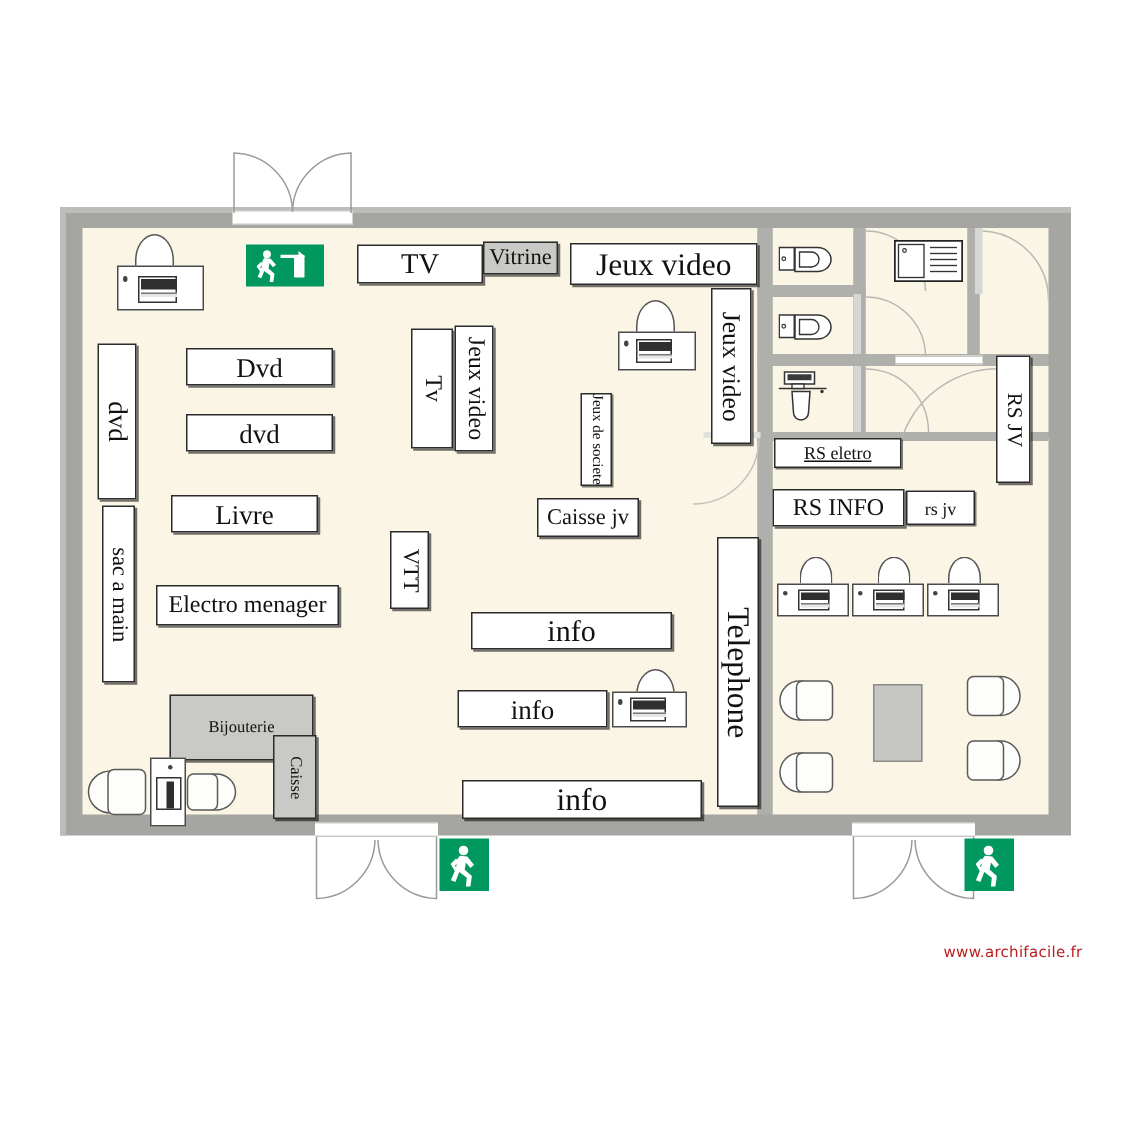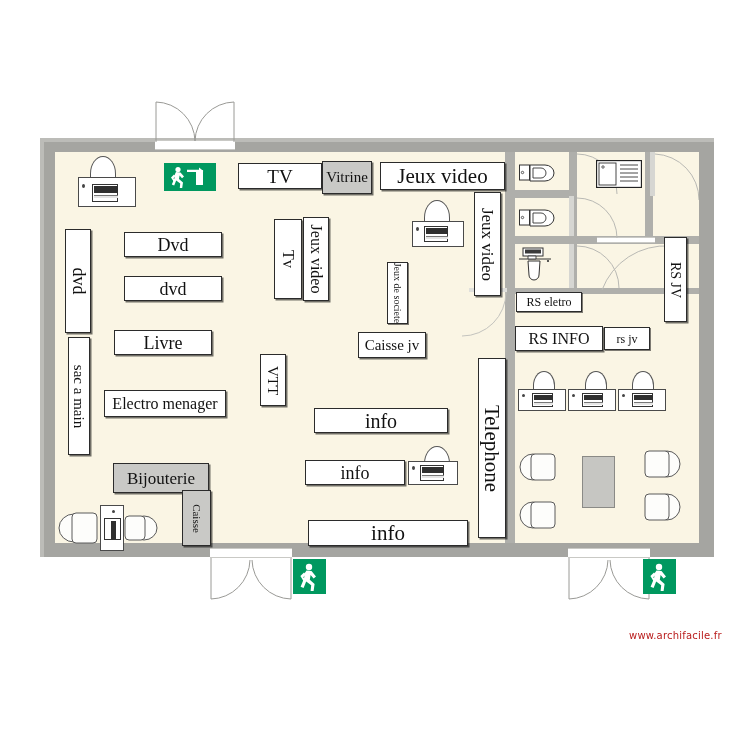--- a/index.html
+++ b/index.html
@@ -207,21 +207,21 @@
   <div class="abs" style="left:92px; top:184px; width:26px; height:18px; background:#fff; border:1px solid #333;">
     <div class="abs" style="left:1px; top:1px; width:24px; height:7px; background:#2f2f2f;"></div>
     <div class="abs" style="left:1px; top:10px; width:24px; height:3px; background:#e6e6e6; border-top:1px solid #777;"></div>
   </div>
   <div class="abs" style="left:82px; top:184px; width:3px; height:4px; background:#444; border-radius:50%;"></div>
 
   <div class="abs fbox" style="left:238px; top:163px; width:84px; height:26px; font-size:19px;">
     <span>TV</span>
   </div>
 
-  <div class="abs fbox gray" style="left:322px; top:161px; width:50px; height:33px; font-size:15px;">
+  <div class="abs fbox gray" style="left:322px; top:161px; width:50px; height:22px; font-size:15px;">
     <span>Vitrine</span>
   </div>
 
   <div class="abs fbox" style="left:380px; top:162px; width:125px; height:28px; font-size:21px;">
     <span>Jeux video</span>
   </div>
 
   <div class="abs fbox vert" style="left:474px; top:192px; width:27px; height:104px; font-size:17px;">
     <span>Jeux video</span>
   </div>
@@ -288,21 +288,21 @@
   <div class="abs" style="left:416px; top:227px; width:3px; height:4px; background:#444; border-radius:50%;"></div>
 
   <div class="abs chair-top" style="left:424px; top:446px; width:26px; height:22px;"></div>
   <div class="abs desk" style="left:408px; top:461px; width:50px; height:24px;"></div>
   <div class="abs" style="left:420px; top:465px; width:24px; height:16px; background:#fff; border:1px solid #333;">
     <div class="abs" style="left:1px; top:1px; width:22px; height:6px; background:#2f2f2f;"></div>
     <div class="abs" style="left:1px; top:9px; width:22px; height:3px; background:#e6e6e6; border-top:1px solid #777;"></div>
   </div>
   <div class="abs" style="left:412px; top:466px; width:3px; height:4px; background:#444; border-radius:50%;"></div>
 
-  <div class="abs fbox gray" style="left:113px; top:463px; width:96px; height:30px; font-size:17px;">
+  <div class="abs fbox gray" style="left:113px; top:463px; width:96px; height:44px; font-size:11px;">
     <span>Bijouterie</span>
   </div>
   <div class="abs fbox gray vert" style="left:182px; top:490px; width:29px; height:56px; font-size:11px;">
     <span>Caisse</span>
   </div>
 
   <div class="abs desk" style="left:100px; top:505px; width:24px; height:46px;"></div>
   <div class="abs" style="left:104px; top:518px; width:17px; height:22px; background:#fff; border:1px solid #333;">
     <div class="abs" style="left:6px; top:2px; width:5px; height:18px; background:#2f2f2f;"></div>
   </div>
@@ -313,21 +313,21 @@
   </svg>
   <svg class="abs" style="left:124px; top:513px; width:34px; height:30px;" viewBox="0 0 34 30">
     <ellipse cx="20" cy="15" rx="13" ry="12" fill="#FDFDFB" stroke="#5a5a5a" stroke-width="1"></ellipse>
     <rect x="1" y="3" width="20" height="24" rx="4" fill="#FDFDFB" stroke="#5a5a5a" stroke-width="1"></rect>
   </svg>
 
   <div class="abs fbox vert" style="left:478px; top:358px; width:28px; height:180px; font-size:21px;">
     <span>Telephone</span>
   </div>
 
-  <div class="abs fbox thin" style="left:516px; top:292px; width:66px; height:20px; font-size:12px;">
+  <div class="abs fbox thin" style="left:516px; top:292px; width:85px; height:20px; font-size:12px;text-decoration:underline;">
     <span>RS eletro</span>
   </div>
   <div class="abs fbox" style="left:515px; top:326px; width:88px; height:25px; font-size:16px;">
     <span>RS INFO</span>
   </div>
   <div class="abs fbox thin" style="left:604px; top:327px; width:46px; height:23px; font-size:12px;">
     <span>rs jv</span>
   </div>
   <div class="abs fbox vert" style="left:664px; top:237px; width:23px; height:85px; font-size:14px;">
     <span>RS JV</span>

